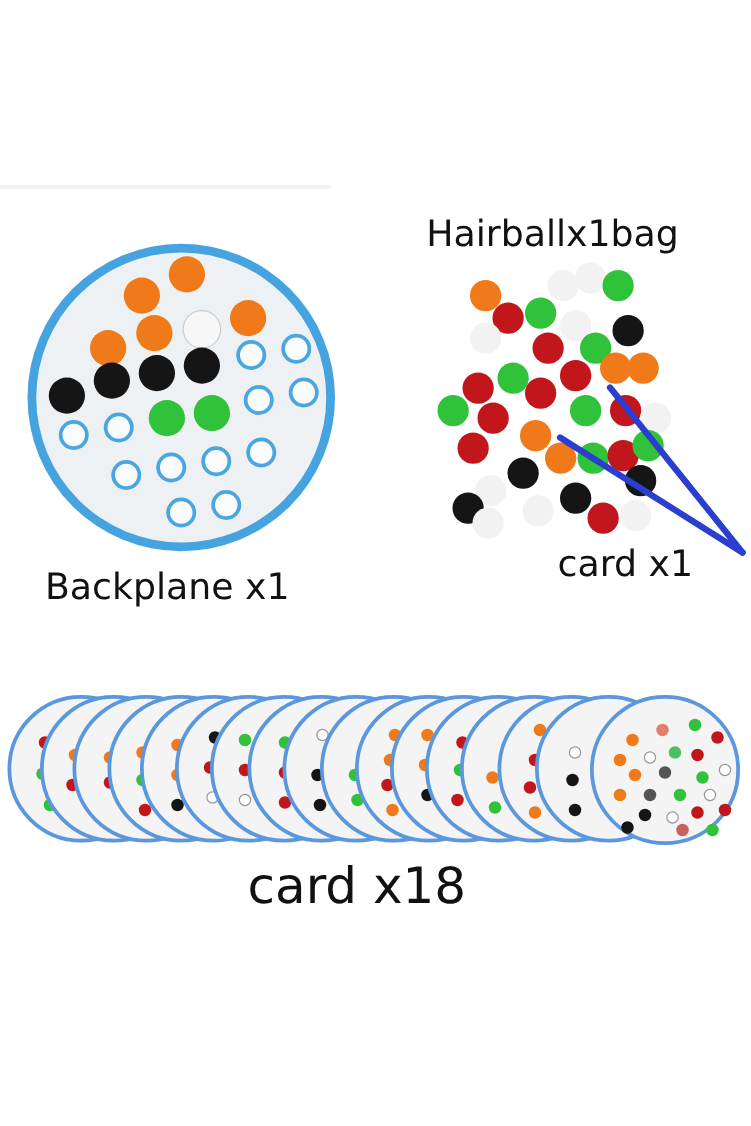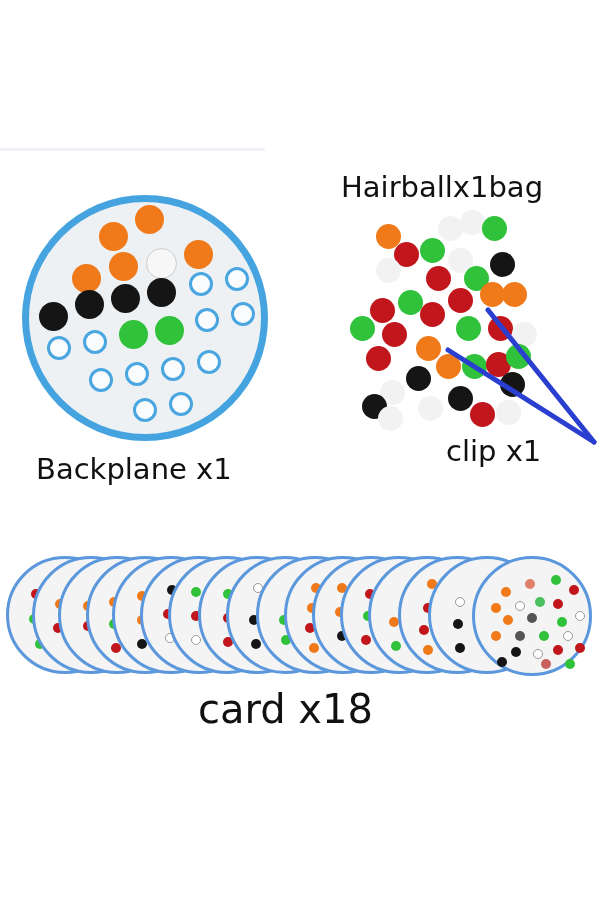--- a/index.html
+++ b/index.html
@@ -91,21 +91,21 @@
   <div class="ball" style="left:130px;top:182px;background:#c0161c"></div>
   <div class="ball" style="left:156px;top:180px;background:#f2f2f2"></div>
   <div class="ball" style="left:22px;top:174px;background:#151515"></div>
   <div class="ball" style="left:38px;top:186px;background:#f2f2f2"></div>
 </div>
 
 <svg class="abs" style="left:440px;top:300px" width="160" height="150">
   <line x1="8" y1="50" x2="154" y2="142" stroke="#2a3fd0" stroke-width="5" stroke-linecap="round"></line>
   <line x1="48" y1="10" x2="154" y2="142" stroke="#2a3fd0" stroke-width="5" stroke-linecap="round"></line>
 </svg>
-<div class="label" style="left:446px;top:434px;font-size:29px;">clip x1</div>
+<div class="label" style="left:446px;top:434px;font-size:29px;">card x1</div>
 
 <div class="abs" style="left:0;top:0;width:601px;height:700px;">
   <div class="card" style="left:6px">
     <div class="dot" style="left:22px;top:30px;background:#c0161c"></div>
       <div class="dot" style="left:20px;top:55px;background:#2fc23a"></div>
       <div class="dot" style="left:26px;top:80px;background:#2fc23a"></div>
   </div>
   <div class="card" style="left:32px">
     <div class="dot" style="left:20px;top:40px;background:#f07a1a"></div>
       <div class="dot" style="left:18px;top:64px;background:#c0161c"></div>

